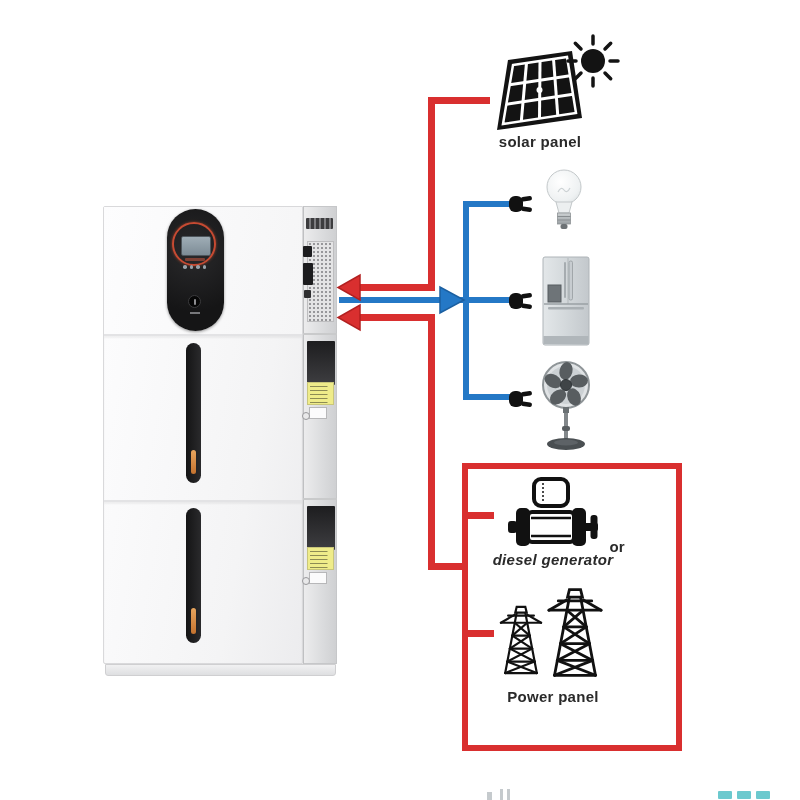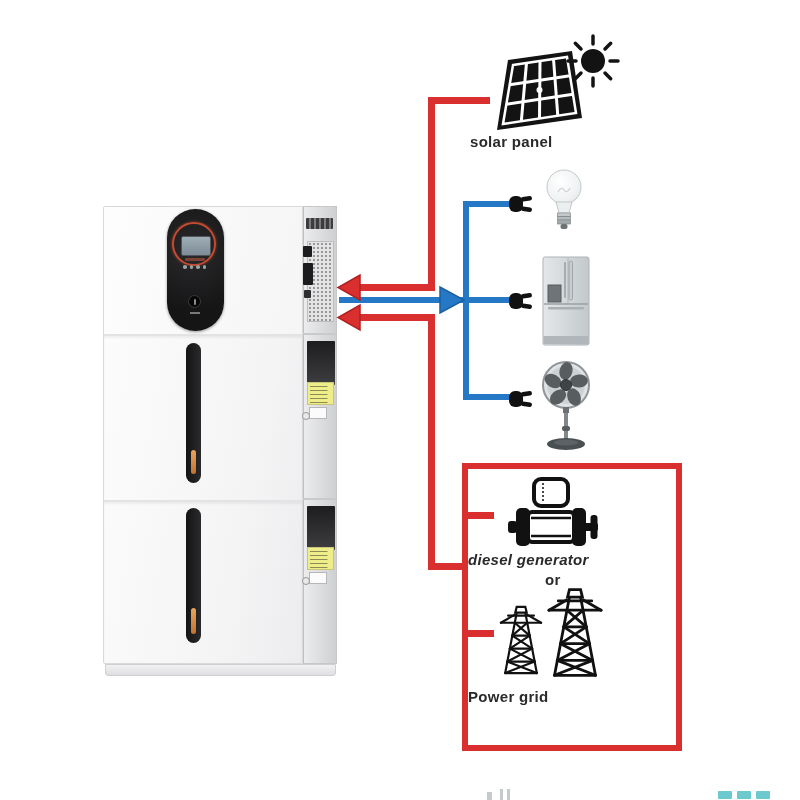--- a/index.html
+++ b/index.html
@@ -19,21 +19,21 @@
     position:relative;width:800px;height:800px;background:#ffffff;overflow:hidden;
     font-family:"Liberation Sans", sans-serif;
   }
   .abs{position:absolute;}
   
   .hline,.vline{position:absolute;}
   .red{background:var(--red);}
   .blue{background:var(--blue);}
   .diagram-label{
     position:absolute;font-weight:bold;font-size:15px;color:var(--label);
-    letter-spacing:.3px;
+    text-align:center;letter-spacing:.3px;
   }
   
   .red-frame{
     position:absolute;left:462px;top:463px;width:220px;height:288px;
     border:6px solid var(--red);box-sizing:border-box;background:#fff;
   }
   
   .dev-front{
     position:absolute;left:103px;top:206px;width:200px;height:458px;
     background:linear-gradient(100deg,#fdfdfe 0%,#f4f4f5 70%,#ececee 100%);
@@ -281,21 +281,21 @@
     <rect x="24" y="36" width="46" height="30" rx="4" fill="#ffffff" stroke="#111" stroke-width="4"></rect>
     <line x1="27" y1="42" x2="67" y2="42" stroke="#111" stroke-width="2.5"></line>
     <line x1="27" y1="60" x2="67" y2="60" stroke="#111" stroke-width="2.5"></line>
     <rect x="12" y="32" width="14" height="38" rx="5" fill="#111"></rect>
     <rect x="4" y="45" width="9" height="12" rx="3" fill="#111"></rect>
     <rect x="68" y="32" width="14" height="38" rx="5" fill="#111"></rect>
     <rect x="80" y="47" width="14" height="8" rx="2" fill="#111"></rect>
     <rect x="86.5" y="39" width="7" height="24" rx="3" fill="#111"></rect>
   </svg>
   <div class="diagram-label" style="left:468px;top:551px;width:170px;font-style:italic;">diesel generator</div>
-  <div class="diagram-label" style="left:545px;top:571px;width:80px;text-align:left;">or</div>
+  <div class="diagram-label" style="left:545px;top:538px;width:80px;text-align:right;">or</div>
 
   <svg class="abs" style="left:498px;top:601px;" width="46" height="78" viewBox="0 0 64 100">
     <g stroke="#111" stroke-width="3" fill="none" stroke-linecap="round">
       <polygon points="26,4 38,4 40,12 24,12"></polygon>
       <line x1="26" y1="12" x2="10" y2="96"></line>
         <line x1="38" y1="12" x2="54" y2="96"></line>
       <line x1="4" y1="26" x2="60" y2="26"></line>
       <line x1="4" y1="26" x2="23" y2="15"></line>
         <line x1="60" y1="26" x2="41" y2="15"></line>
       <line x1="14" y1="16" x2="50" y2="16"></line>
@@ -329,21 +329,21 @@
       <line x1="23.3" y1="26" x2="44.1" y2="44"></line>
         <line x1="40.7" y1="26" x2="19.9" y2="44"></line>
       <line x1="19.9" y1="44" x2="47.5" y2="62"></line>
         <line x1="44.1" y1="44" x2="16.5" y2="62"></line>
       <line x1="16.5" y1="62" x2="51" y2="80"></line>
         <line x1="47.5" y1="62" x2="13" y2="80"></line>
       <line x1="13" y1="80" x2="54" y2="96"></line>
         <line x1="51" y1="80" x2="10" y2="96"></line>
     </g>
   </svg>
-  <div class="diagram-label" style="left:468px;top:688px;width:170px;">Power grid</div>
+  <div class="diagram-label" style="left:468px;top:688px;width:170px;">Power panel</div>
 
   <div class="wm-gray" style="left:487px;top:792px;width:5px;height:8px;"></div>
   <div class="wm-gray" style="left:500px;top:789px;width:3px;height:11px;"></div>
   <div class="wm-gray" style="left:507px;top:789px;width:3px;height:11px;"></div>
   <div class="wm-teal" style="left:718px;top:791px;width:14px;height:8px;"></div>
   <div class="wm-teal" style="left:737px;top:791px;width:14px;height:8px;"></div>
   <div class="wm-teal" style="left:756px;top:791px;width:14px;height:8px;"></div>
 
 </div>
 

